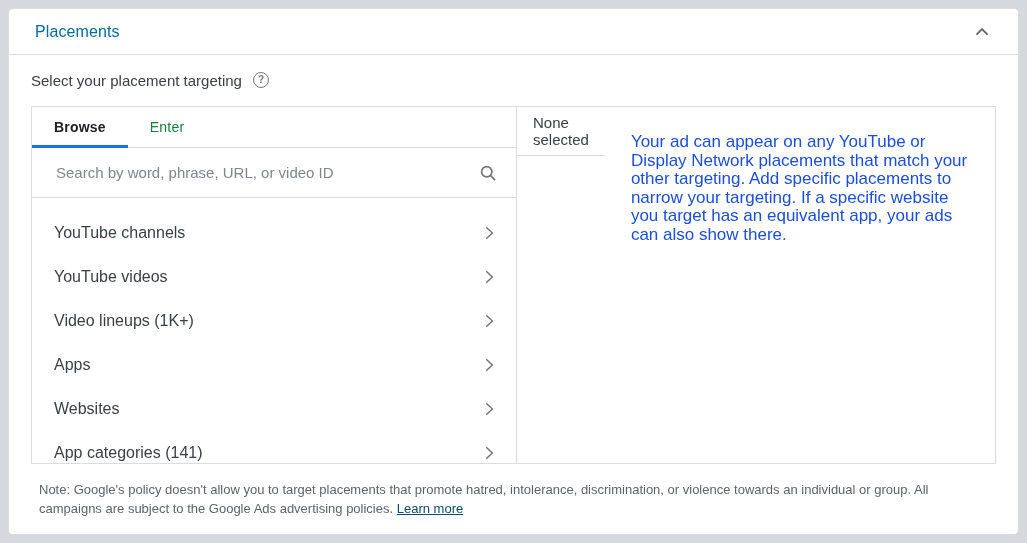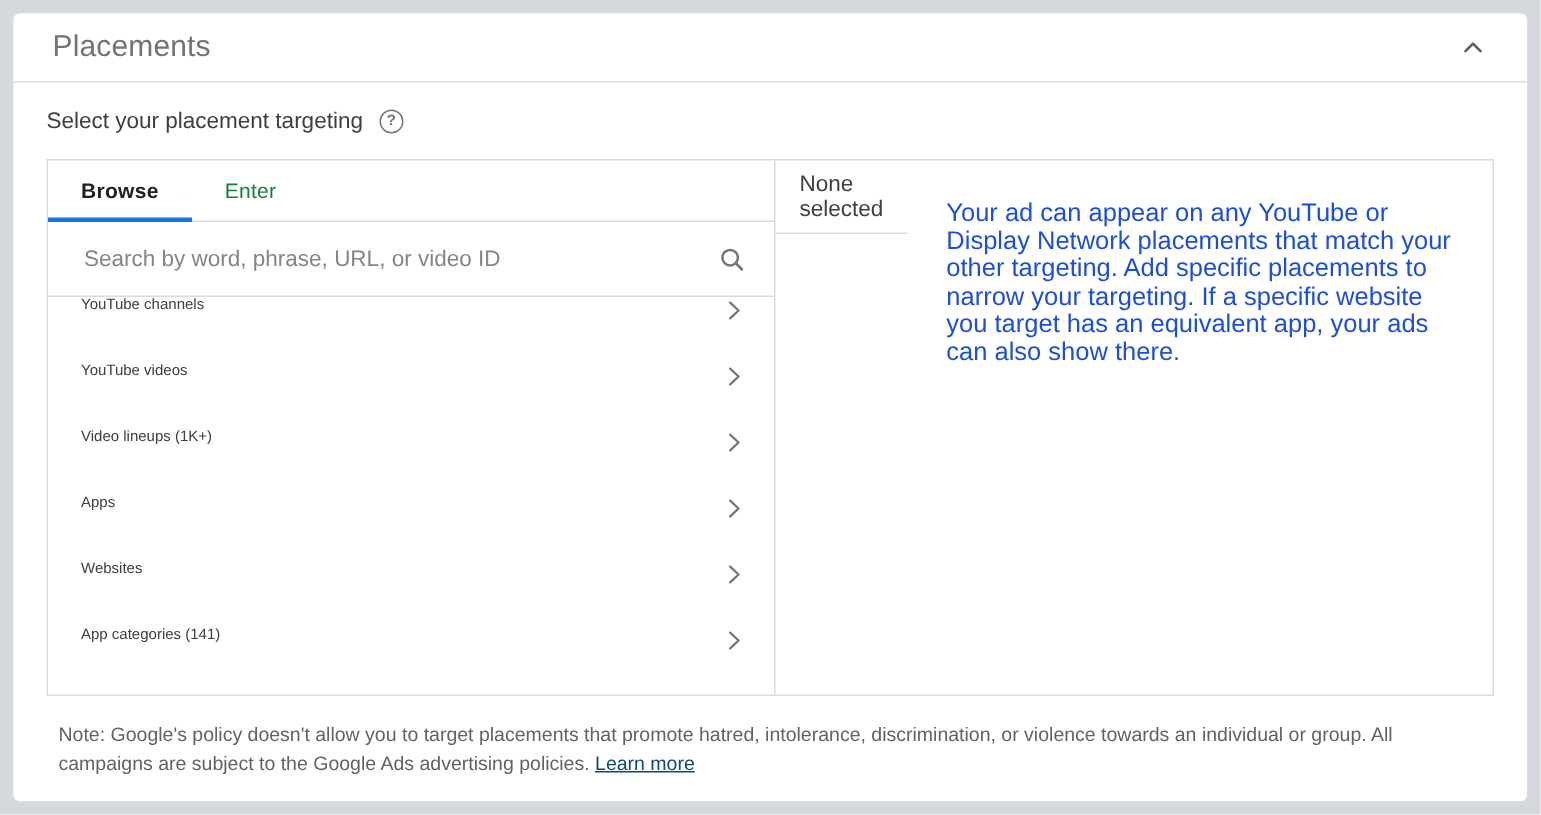--- a/index.html
+++ b/index.html
@@ -20,31 +20,31 @@
     overflow:hidden;
   }
   .card-header{
     height:46px;
     border-bottom:1px solid #dadce0;
     display:flex;align-items:center;justify-content:space-between;
     padding:0 24px 0 26px;
     box-sizing:border-box;
   }
   .card-title{
-    font-size:20px;color:#737373;letter-spacing:.1px;
+    font-size:16px;color:#0369a1;letter-spacing:.1px;
   }
   .collapse-btn{
     border:none;background:transparent;padding:2px;margin:0;
     display:flex;align-items:center;justify-content:center;cursor:pointer;
   }
   .card-body{
     padding:17px 22px 0 22px;
   }
   .label-row{
-    display:flex;align-items:center;
+    display:flex;align-items:flex-start;
     font-size:15px;color:#3c4043;
   }
   .help-icon{
     margin-left:11px;
     width:14px;height:14px;
     border:1.5px solid #757575;border-radius:50%;
     color:#757575;font-size:10px;font-weight:bold;
     display:inline-flex;align-items:center;justify-content:center;
     line-height:1;
   }
@@ -88,23 +88,23 @@
   }
   .search-input{
     flex:1;border:none;outline:none;
     font-family:"Liberation Sans","DejaVu Sans",sans-serif;
     font-size:15px;color:#701a75;background:transparent;
   }
   .search-input::placeholder{color:#80868b;opacity:1;}
   .cat-list{flex:1;}
   .list-item{
     height:44px;
-    display:flex;align-items:flex-start;justify-content:space-between;
+    display:flex;align-items:flex-end;justify-content:space-between;
     padding:0 18px 0 22px;
-    font-size:10px;color:#3c4043;
+    font-size:16px;color:#3c4043;
     cursor:pointer;
     box-sizing:border-box;
     gap:24px;
   }
   .pane-right{
     flex:1;display:flex;flex-direction:row;
   }
   .sel-header{
     height:49px;min-height:49px;
     border-bottom:1px solid #dadce0;

